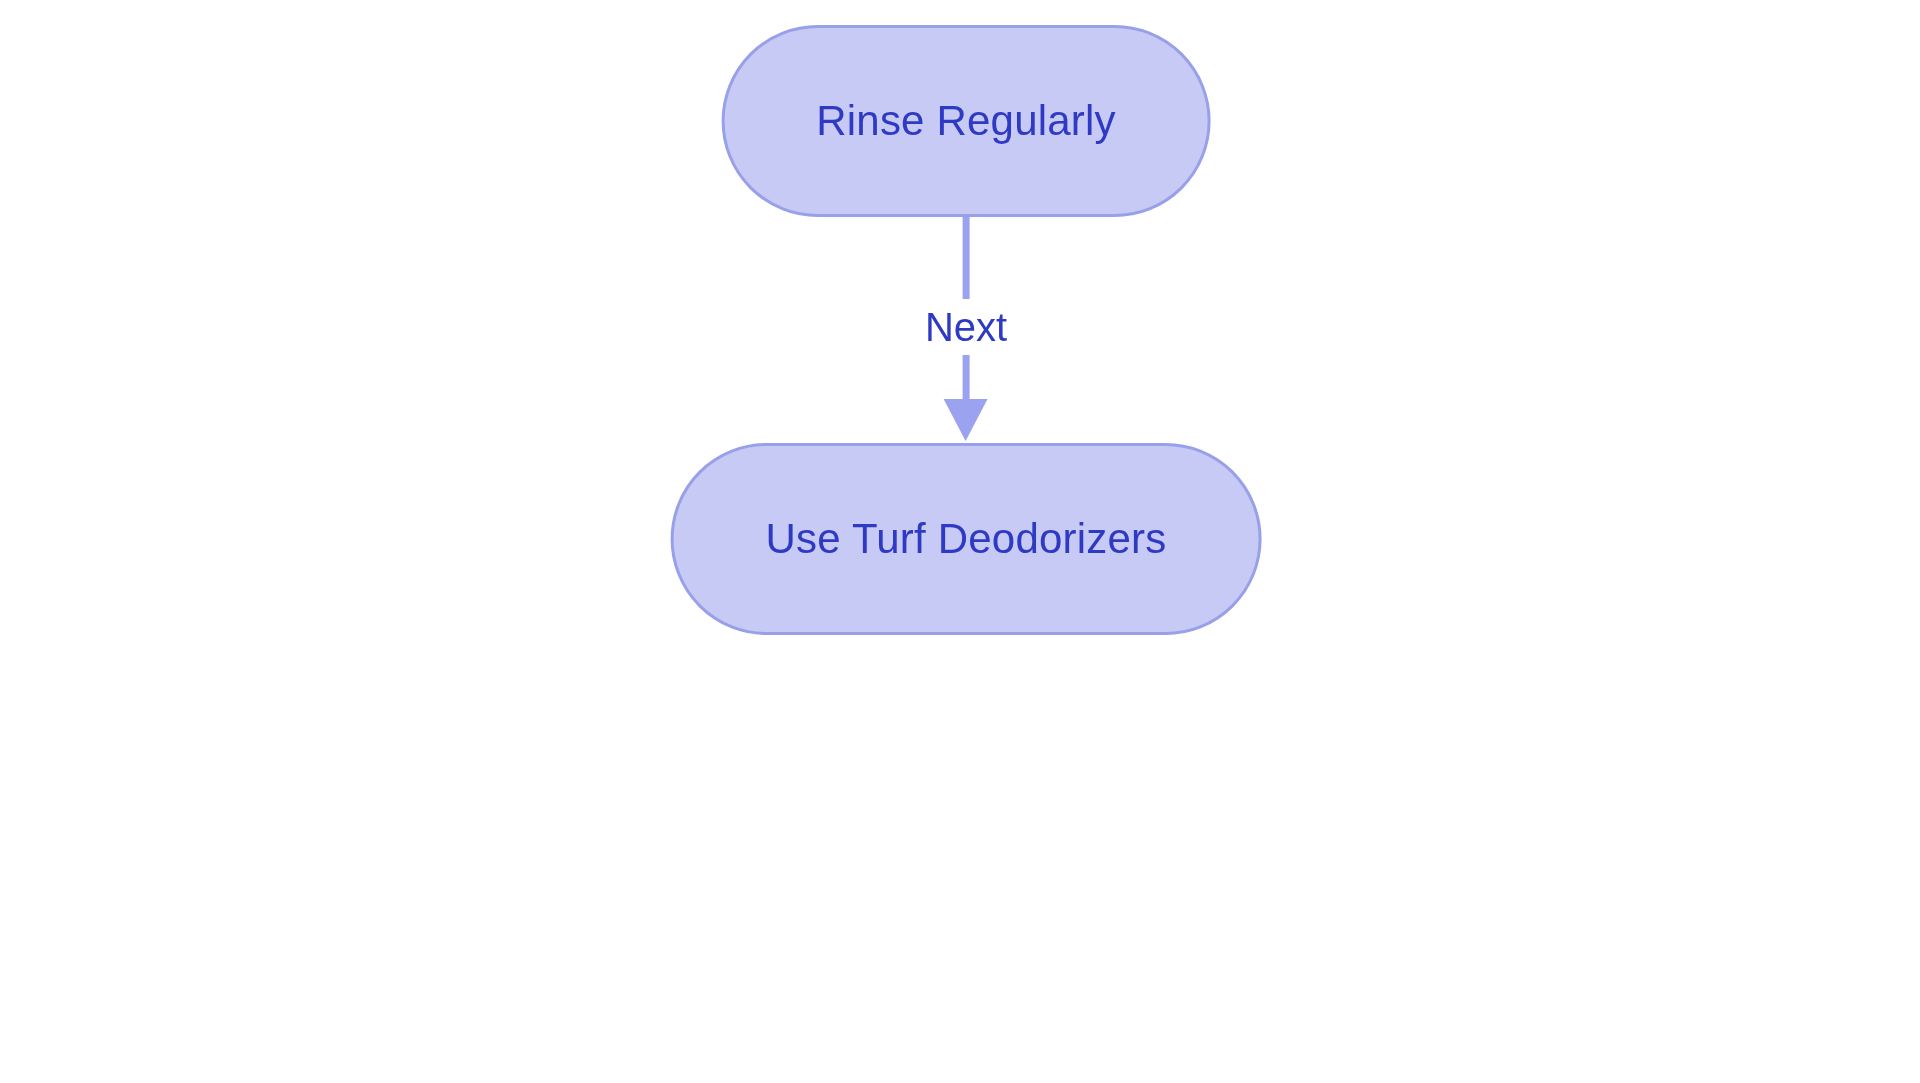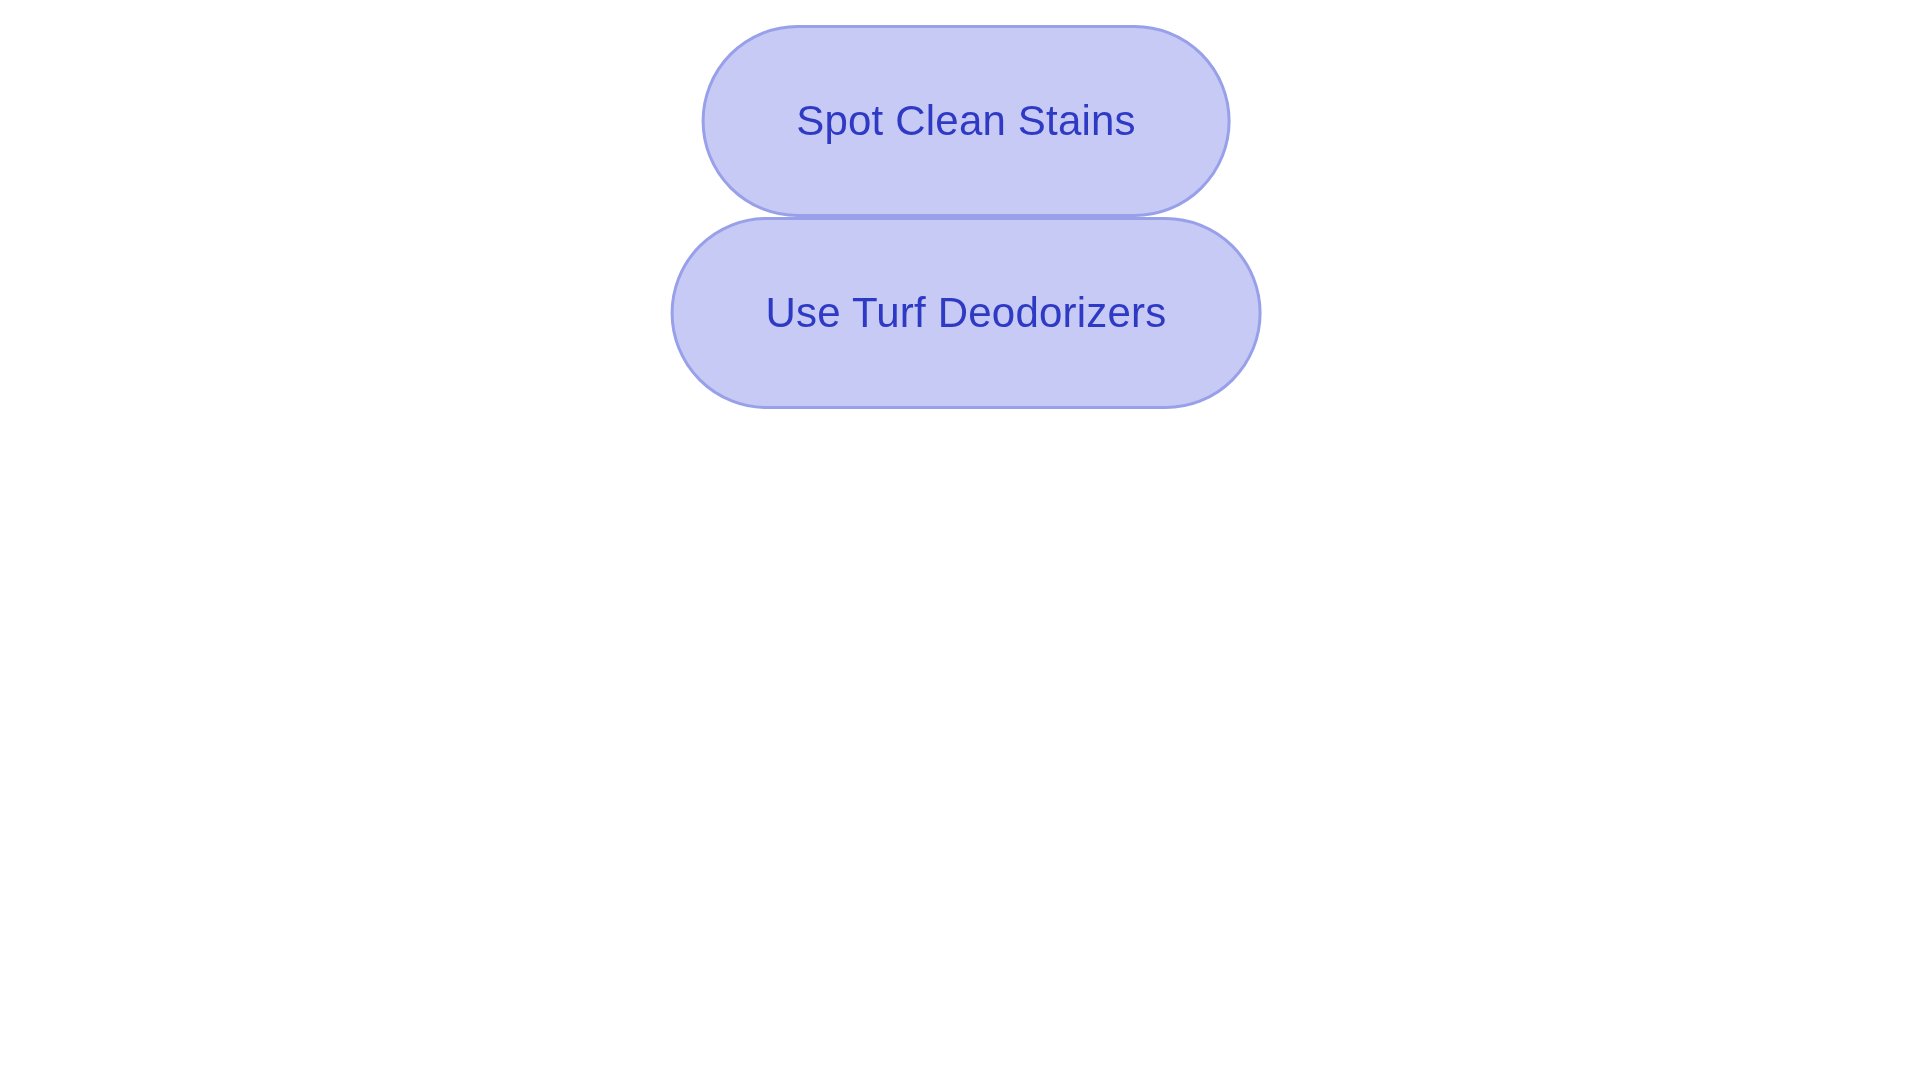--- a/index.html
+++ b/index.html
@@ -74,25 +74,31 @@
     border-right: 22px solid transparent;
     border-top: 42px solid var(--arrow);
   }
 </style>
 </head>
 <body>
 
 <div class="canvas">
   <div class="flow">
 
+    <div class="node">
+      <span>Rinse Regularly</span>
+    </div>
 
+    <div class="connector">
+      <div class="line line-top"></div>
+      <div class="edge-label">Next</div>
+      <div class="line line-bottom"></div>
+      <div class="arrowhead"></div>
+    </div>
 
-    <div class="node">
-      <span>Spot Clean Stains</span>
-    </div>
 
 
     <div class="node">
       <span>Use Turf Deodorizers</span>
     </div>
 
   </div>
 </div>
 
 </body></html>

